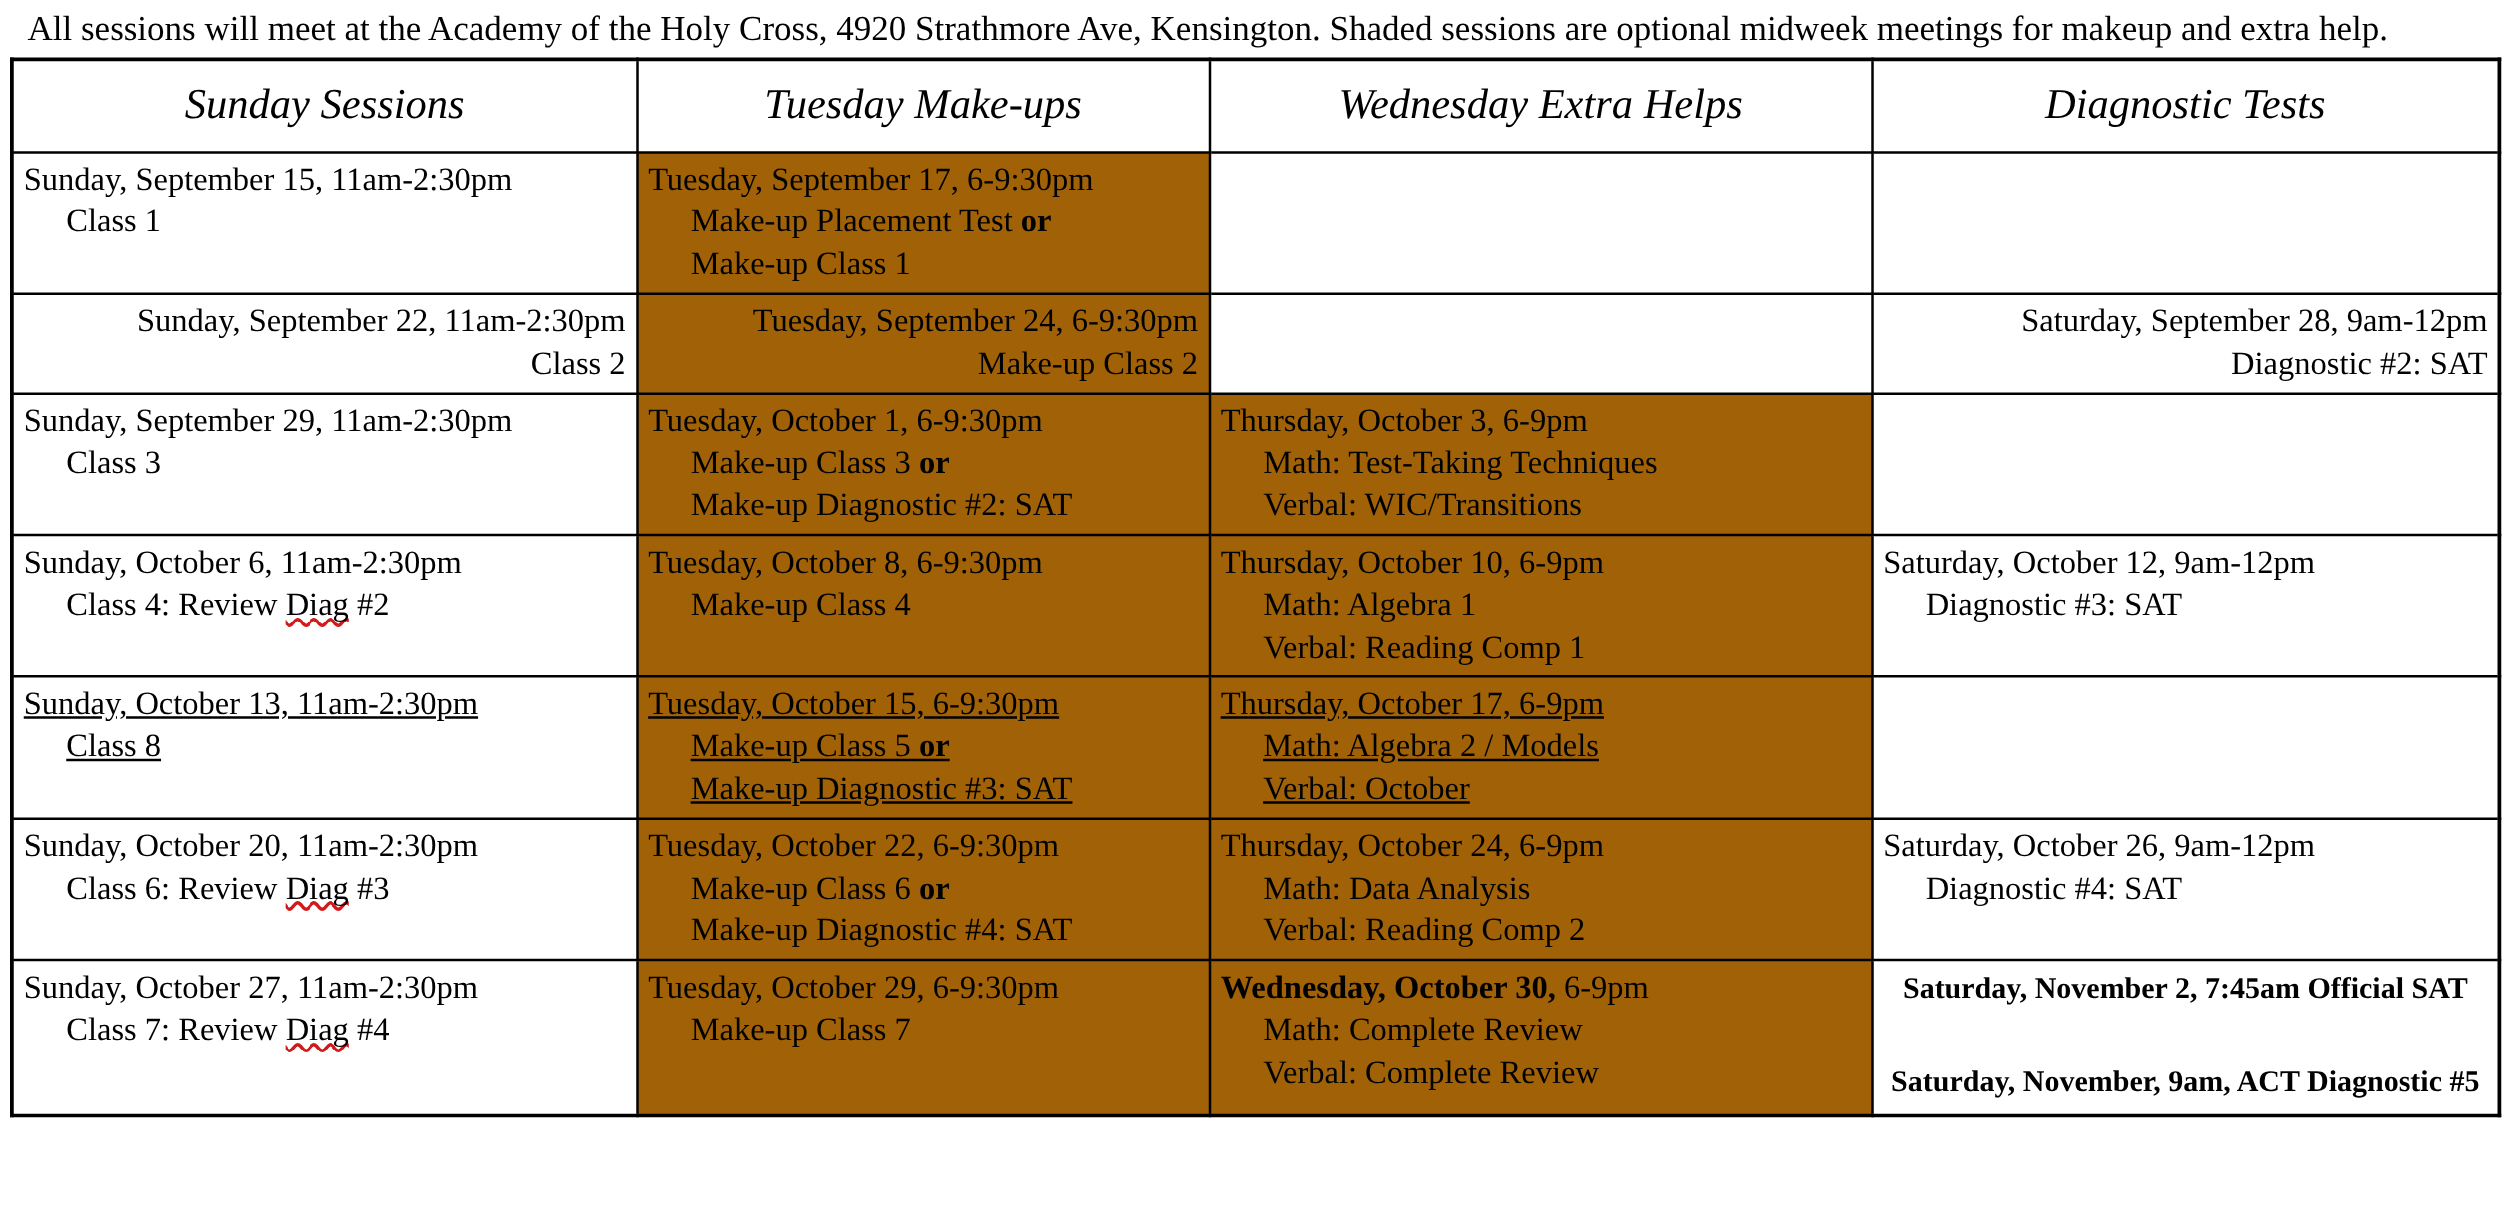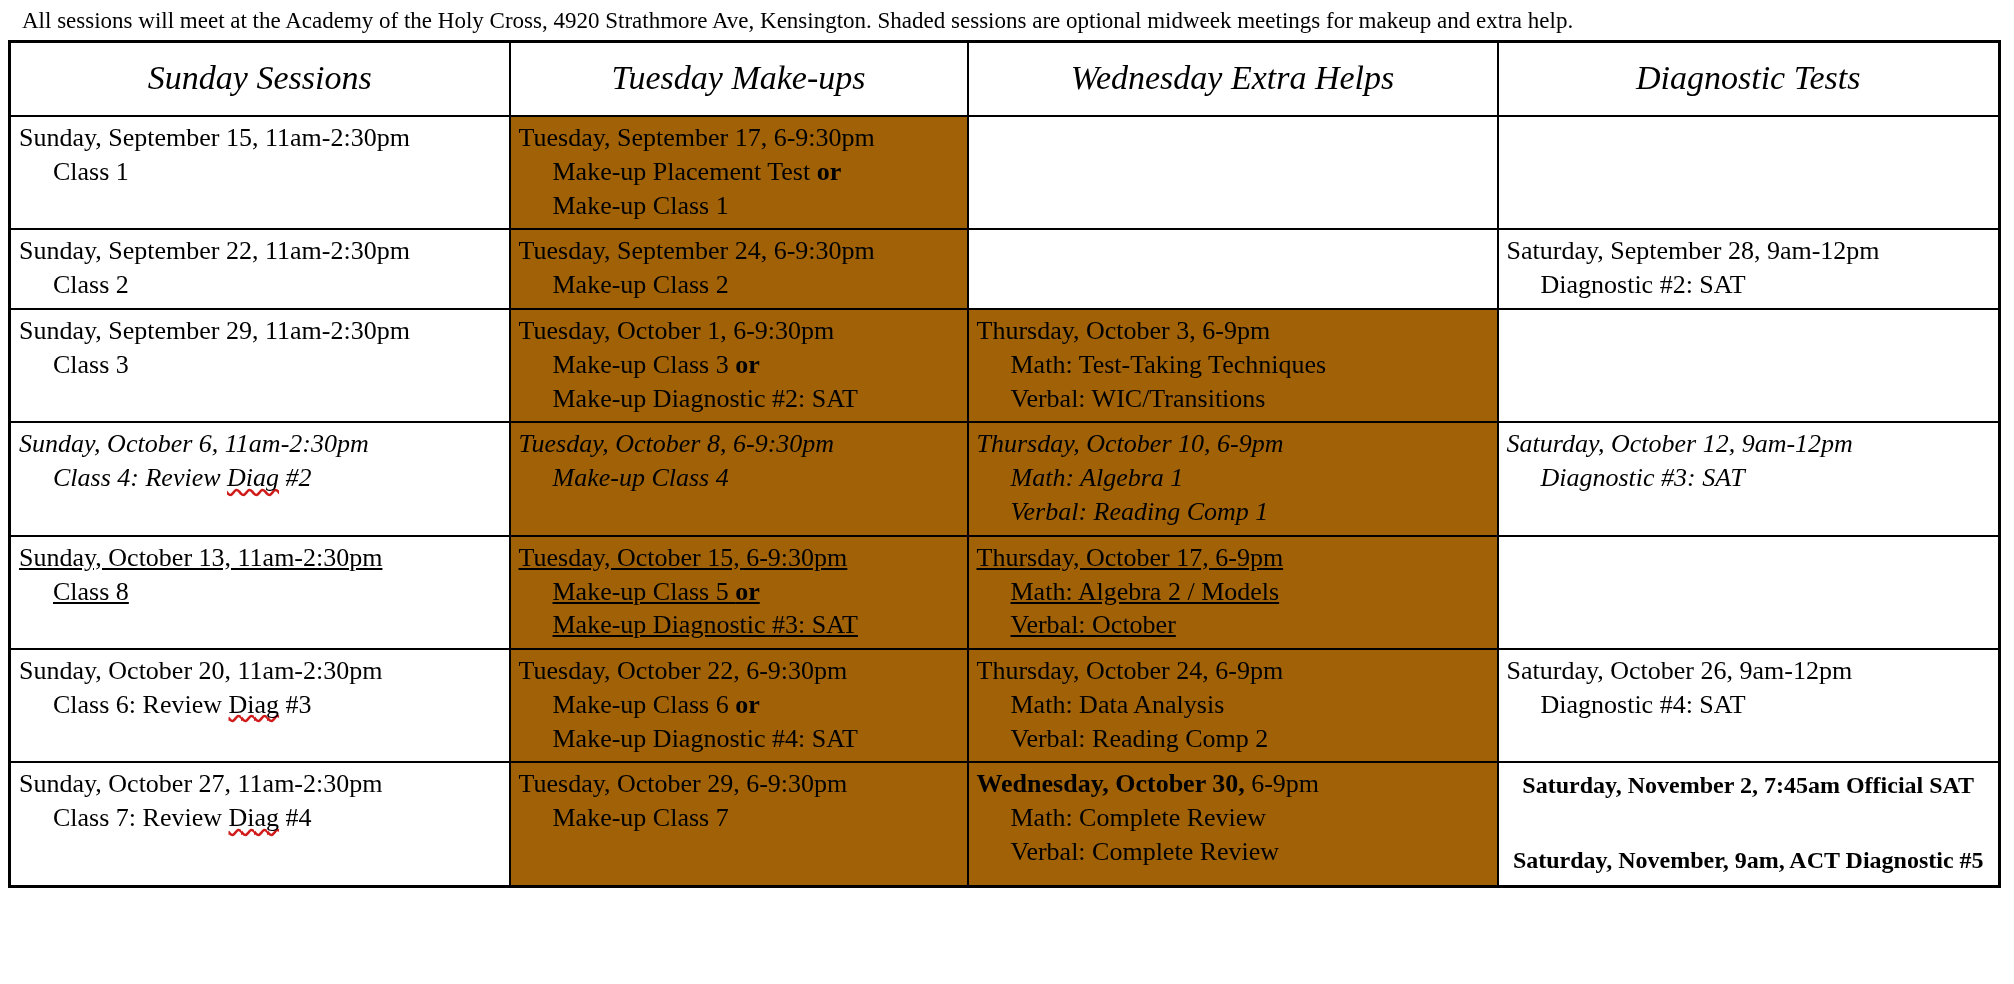--- a/index.html
+++ b/index.html
@@ -11,21 +11,21 @@
     font-family: "Liberation Serif", "DejaVu Serif", serif;
     color: #000000;
     width: 2014px;
   }
   .page {
     width: 2014px;
     box-sizing: border-box;
     padding: 4px 0 0 0;
   }
   .note {
-    font-size: 23px;
+    font-size: 28px;
     line-height: 1.15;
     padding: 4px 0 6px 22px;
     white-space: nowrap;
   }
   table.schedule {
     border-collapse: collapse;
     table-layout: fixed;
     width: 1990px;
     margin-left: 8px;
     border: 3px solid #000;
@@ -70,23 +70,23 @@
     line-height: 1.55;
     text-align: center;
   }
   .spell-err {
     text-decoration: underline wavy #d01b1b;
     text-decoration-skip-ink: none;
   }
   td.empty { height: 100%; }
   tr.r1 td { height: 104px; }
   tr.r2 td { height: 104px; }
-  tr.r3 td { height: 76px; }
+  tr.r3 td { height: 76px; text-align: right; }
   tr.r4 td { height: 108px; }
-  tr.r5 td { height: 108px; font-style: italic; }
+  tr.r5 td { height: 108px; }
   tr.r6 td { height: 108px; text-decoration: underline; }
   tr.r7 td { height: 108px; }
   tr.r8 td { height: 114px; }
 </style>
 </head>
 <body>
 
 <div class="page">
 
   <div class="note">All sessions will meet at the Academy of the Holy Cross, 4920 Strathmore Ave, Kensington. Shaded sessions are optional midweek meetings for makeup and extra help.</div>

